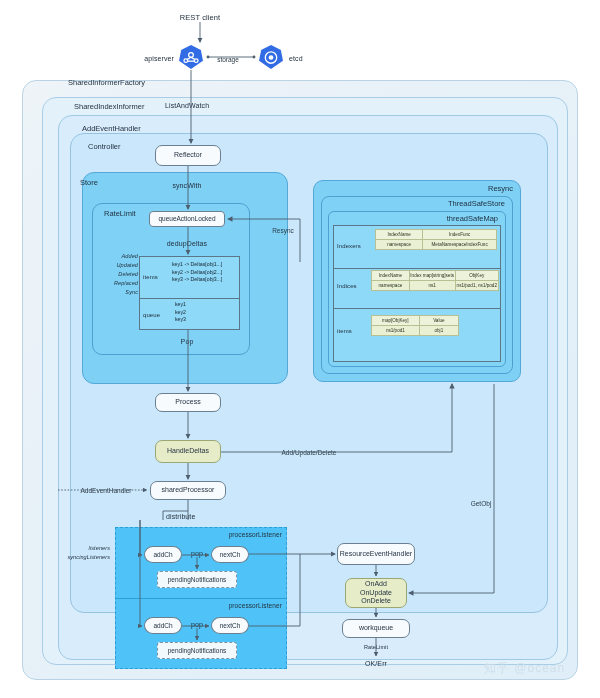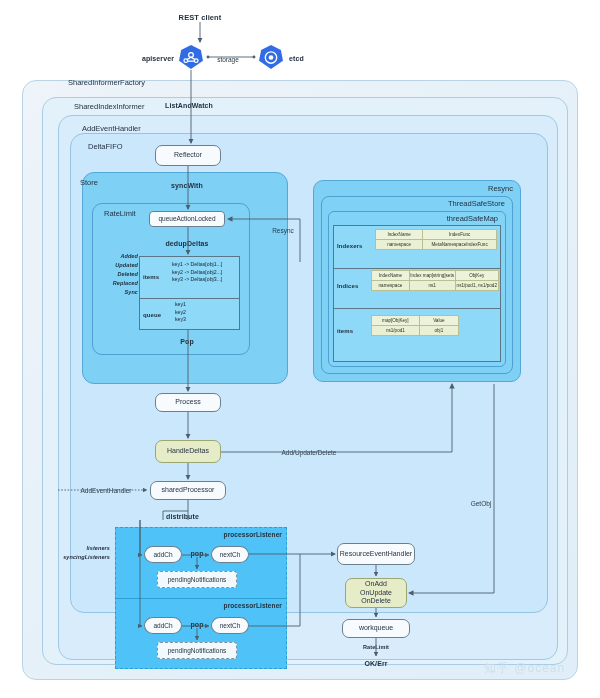--- a/index.html
+++ b/index.html
@@ -1,21 +1,21 @@
 <!DOCTYPE html>
 <html><head>
 <meta charset="utf-8">
 <style>
   html,body{margin:0;padding:0;background:#ffffff;}
   body{width:600px;height:698px;position:relative;overflow:hidden;
        font-family:"Liberation Sans","DejaVu Sans",sans-serif;color:#1f2d3d;}
   #stage{position:relative;width:600px;height:698px;}
   svg#wires{position:absolute;left:0;top:0;width:600px;height:698px;pointer-events:none;}
 
-  .lbl{position:absolute;font-size:7px;color:#23313f;white-space:nowrap;letter-spacing:.1px;font-weight:bold;}
+  .lbl{position:absolute;font-size:7px;color:#23313f;white-space:nowrap;letter-spacing:.1px;}
   .lbl.ctr{transform:translateX(-50%);}
   .lbl.rt{transform:translateX(-100%);}
   .lbl.ital{font-style:italic;}
   .wire-lbl{position:absolute;font-size:6.5px;color:#2b3a47;background:#ffffff00;
             transform:translate(-50%,-50%);white-space:nowrap;padding:0 2px;}
 
   
   .layer{position:absolute;border:1px solid #9fc6e0;border-radius:14px;box-sizing:border-box;}
   .layer-title{position:absolute;font-size:7.5px;color:#1f2d3d;white-space:nowrap;}
 
@@ -69,21 +69,21 @@
 
   <div class="layer l1" style="left:22px;top:80px;width:556px;height:600px;"></div>
   <div class="layer l2" style="left:42px;top:97px;width:526px;height:568px;"></div>
   <div class="layer l3" style="left:58px;top:115px;width:500px;height:545px;"></div>
   <div class="layer l4" style="left:70px;top:133px;width:478px;height:480px;"></div>
   <div class="layer l5" style="left:70px;top:133px;width:478px;height:290px;border:none;background:transparent;"></div>
 
   <div class="layer-title" style="left:68px;top:78px;">SharedInformerFactory</div>
   <div class="layer-title" style="left:74px;top:102px;">SharedIndexInformer</div>
   <div class="layer-title" style="left:82px;top:124px;">AddEventHandler</div>
-  <div class="layer-title" style="left:88px;top:142px;">DeltaFIFO</div>
+  <div class="layer-title" style="left:88px;top:142px;">Controller</div>
 
   <div class="store" style="left:82px;top:172px;width:206px;height:212px;"></div>
   <div class="layer-title" style="left:80px;top:178px;">Store</div>
 
   <div class="deltafifo" style="left:92px;top:203px;width:158px;height:152px;"></div>
   <div class="layer-title" style="left:104px;top:209px;">RateLimit</div>
 
   <div class="node sq" style="left:149px;top:211px;width:76px;height:16px;font-size:6.5px;">queueActionLocked</div>
 
   <div class="lbl ctr" style="left:187px;top:240px;">dedupDeltas</div>

